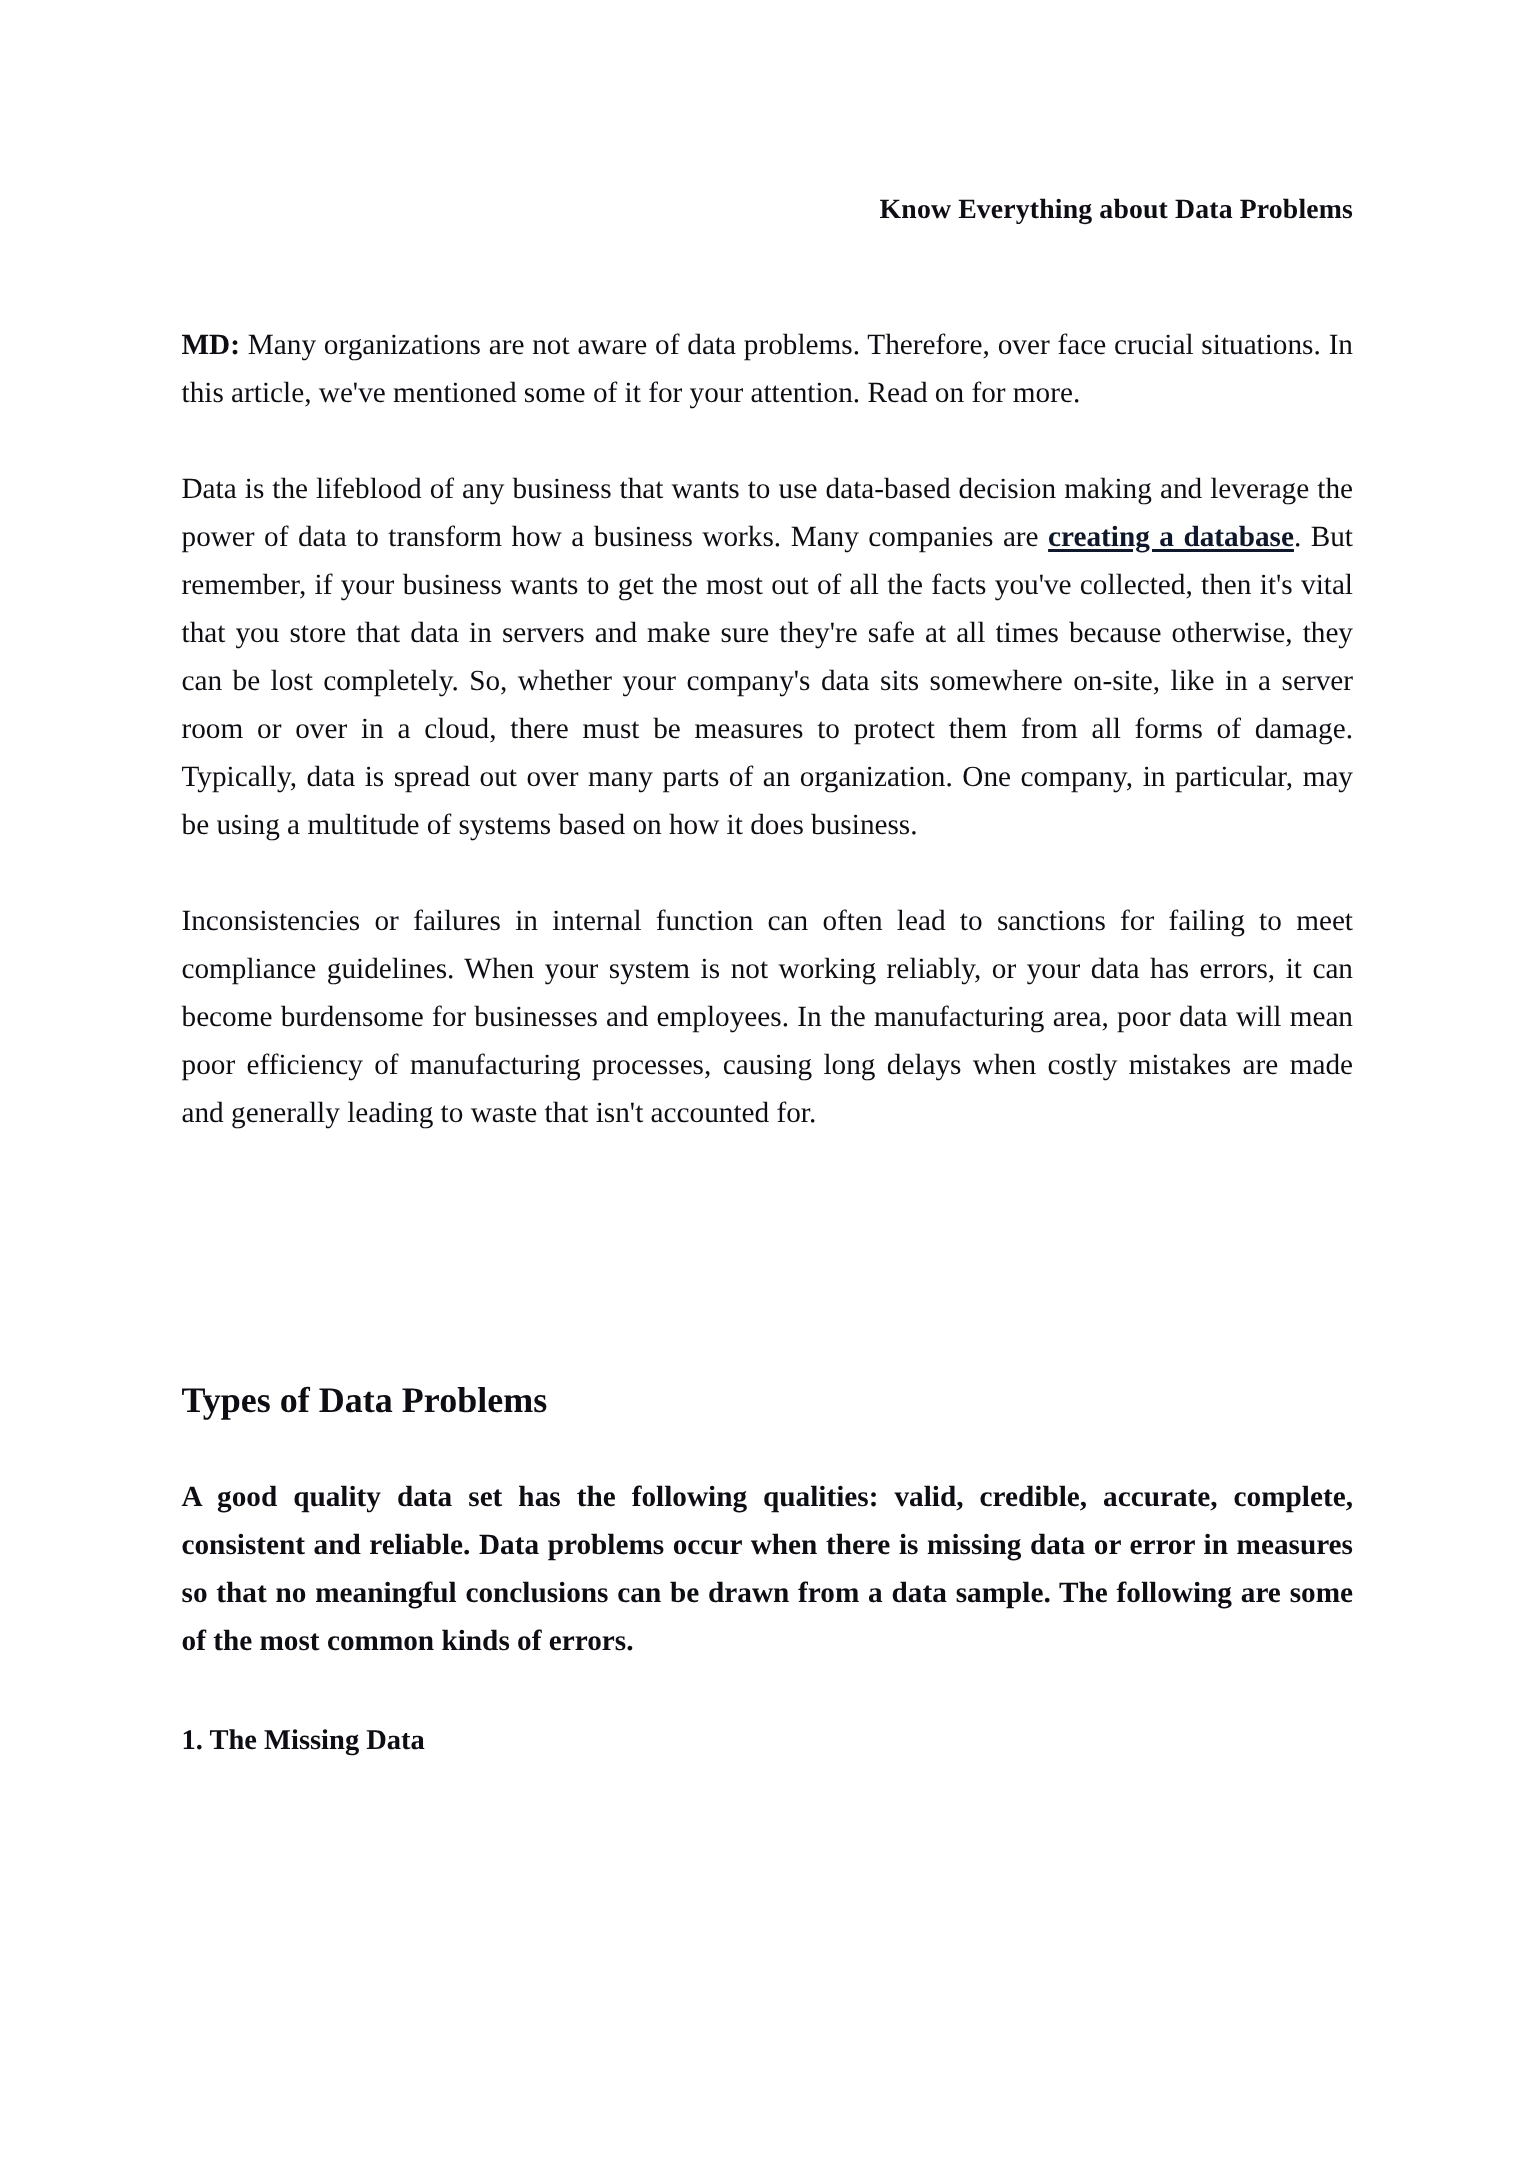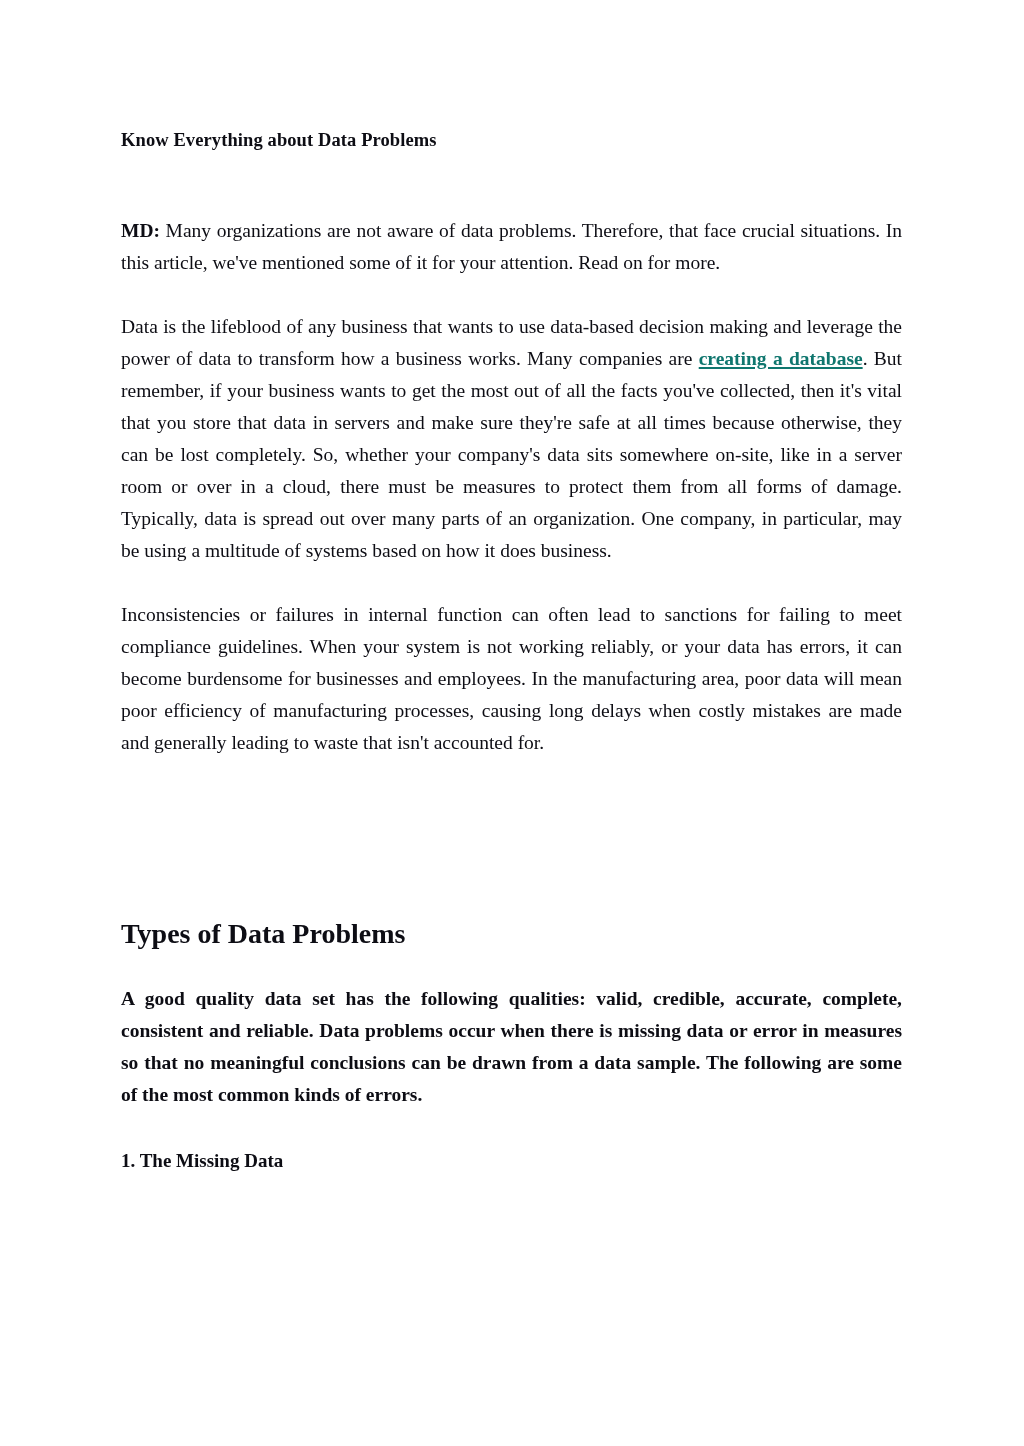--- a/index.html
+++ b/index.html
@@ -25,21 +25,21 @@
   }
   .content {
     position: absolute;
     left: 121px;
     top: 0;
     width: 781px;
   }
   .doc-title {
     font-size: 18.5px;
     font-weight: bold;
-    text-align: left;
+    text-align: right;
     line-height: 1.3;
     margin: 0;
     padding-top: 128px;
     letter-spacing: 0.1px;
   }
   .para {
     font-size: 19.5px;
     line-height: 32px;
     text-align: justify;
     text-justify: inter-word;
@@ -49,28 +49,28 @@
   .para-md {
     padding-top: 63px;
   }
   .para-gap {
     padding-top: 32px;
   }
   .bold {
     font-weight: bold;
   }
   .doc-link {
-    color: #0f766e;
+    color: #0f172a;
     font-weight: bold;
     text-decoration: underline;
     text-decoration-thickness: 2px;
     text-underline-offset: 2px;
   }
   .h-section {
-    font-size: 28px;
+    font-size: 24px;
     font-weight: bold;
     line-height: 30px;
     text-align: left;
     margin: 0;
   }
   .h-types {
     padding-top: 160px;
   }
   .h-numbered {
     font-size: 19px;
@@ -86,21 +86,21 @@
 </style>
 </head>
 <body>
 
 <div class="page">
   <div class="content">
 
     <h1 class="doc-title">Know Everything about Data Problems</h1>
 
     <p class="para para-md">
-      <span class="bold">MD:</span><span> Many organizations are not aware of data problems. Therefore, that face crucial situations. In this article, we've mentioned some of it for your attention. Read on for more.</span>
+      <span class="bold">MD:</span><span> Many organizations are not aware of data problems. Therefore, over face crucial situations. In this article, we've mentioned some of it for your attention. Read on for more.</span>
     </p>
 
     <p class="para para-gap">
       <span>Data is the lifeblood of any business that wants to use data-based decision making and leverage the power of data to transform how a business works. Many companies are </span><a href="#" class="doc-link">creating a database</a><span>. But remember, if your business wants to get the most out of all the facts you've collected, then it's vital that you store that data in servers and make sure they're safe at all times because otherwise, they can be lost completely. So, whether your company's data sits somewhere on-site, like in a server room or over in a cloud, there must be measures to protect them from all forms of damage. Typically, data is spread out over many parts of an organization. One company, in particular, may be using a multitude of systems based on how it does business.</span>
     </p>
 
     <p class="para para-gap">Inconsistencies or failures in internal function can often lead to sanctions for failing to meet compliance guidelines. When your system is not working reliably, or your data has errors, it can become burdensome for businesses and employees. In the manufacturing area, poor data will mean poor efficiency of manufacturing processes, causing long delays when costly mistakes are made and generally leading to waste that isn't accounted for.</p>
 
     <h2 class="h-section h-types">Types of Data Problems</h2>
 

